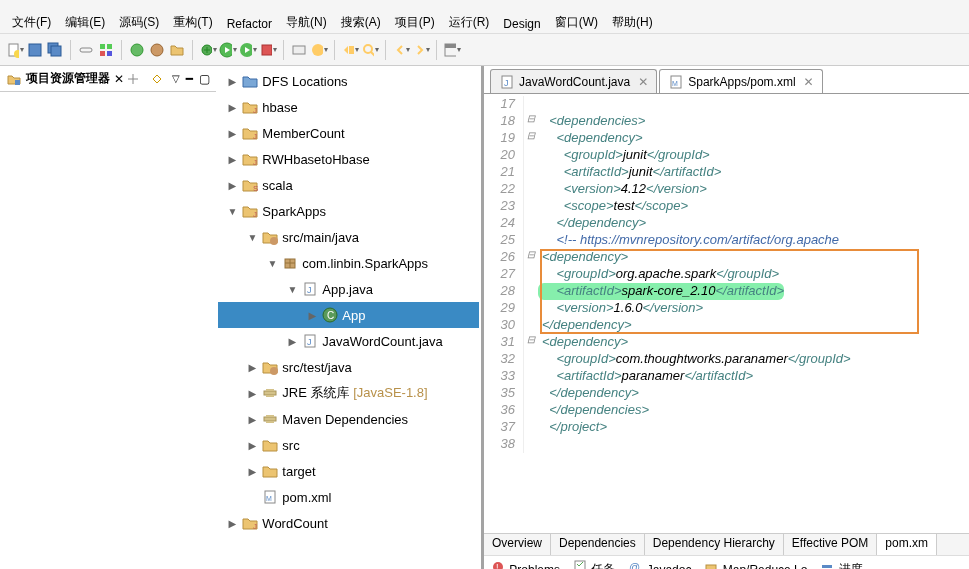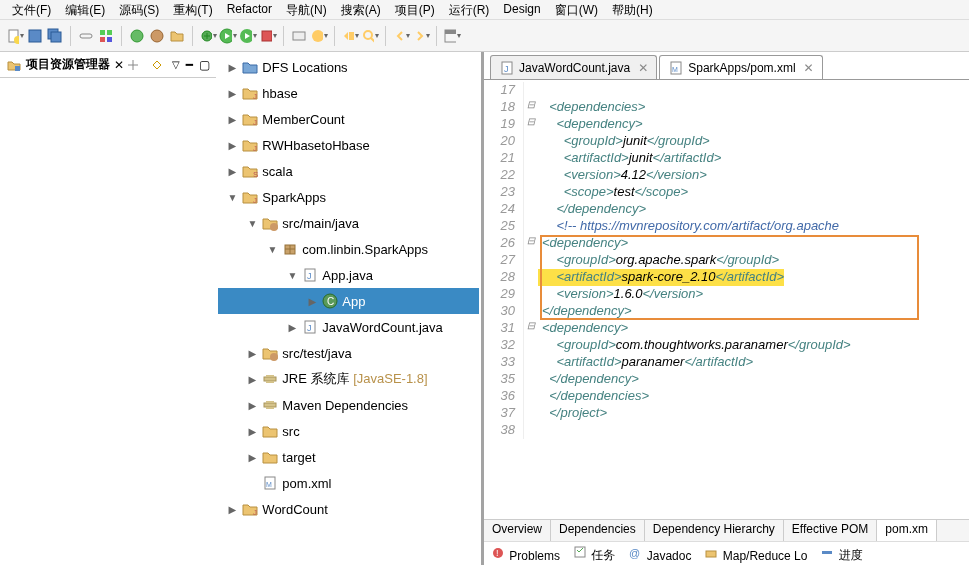--- a/index.html
+++ b/index.html
@@ -1,17 +1,17 @@
 <!DOCTYPE html>
 <html><head>
 <meta charset="utf-8">
 <style>
 * { margin:0; padding:0; box-sizing:border-box; font-family:"Microsoft YaHei",sans-serif; }
 body { background:#fff; font-size:12px; width:969px; height:569px; overflow:hidden; }
-.menubar { height:20px; display:flex; align-items:flex-start; padding:0 6px; background:#f5f5f5; border-bottom:1px solid #ddd; gap:2px; }
+.menubar { height:34px; display:flex; align-items:flex-end; padding:0 6px; background:#f5f5f5; border-bottom:1px solid #ddd; gap:2px; }
 .menubar span { padding:2px 6px; cursor:default; }
 .toolbar { height:32px; display:flex; align-items:center; padding:2px 6px; background:#f5f5f5; border-bottom:1px solid #ccc; gap:2px; }
 .tb-ico { width:18px; height:18px; display:inline-flex; align-items:center; justify-content:center; }
 .sep { width:1px; height:20px; background:#ccc; margin:0 4px; }
 .main { display:flex; height:calc(100% - 56px); }
 .left { width:484px; border-right:3px solid #a3a3a3; display:flex; }
 .right { flex:1; display:flex; flex-direction:column; }
 .view-hdr { height:26px; display:flex; align-items:center; padding:2px 6px; border-bottom:1px solid #ccc; background:#fff; }
 .view-title { font-weight:bold; margin-left:4px; }
 .view-tools { margin-left:auto; display:flex; gap:6px; align-items:center; }
@@ -25,21 +25,21 @@
 .tab { display:flex; align-items:center; height:24px; padding:0 8px; border:1px solid #999; border-bottom:none; background:#f0f0f0; gap:4px; border-radius:3px 3px 0 0; }
 .tab.active { background:#fff; }
 .editor { flex:1; font-family:Consolas,monospace; font-size:13px; overflow:auto; position:relative; padding-top:2px; }
 .line { display:flex; height:17px;font-style:italic; }
 .gut { width:40px; text-align:right; padding-right:8px; color:#999; border-right:1px solid #eee; }
 .fold { width:14px; color:#888; text-align:center; font-size:10px; }
 .code { padding-left:4px; white-space:pre; }
 .tag { color:#458281; }
 .txt { color:#000; }
 .com { color:#4169a8; }
-.hl-line .code { background:#fde047; }
+.hl-line .code { background:#86efac;border-radius:6px; }
 .hl-box { position:absolute; border:2px solid #e88c3a; left:56px; right:50px; top:155px; height:85px; pointer-events:none; }
 .btabs { height:22px; display:flex; border-top:1px solid #ccc; background:#f5f5f5; }
 .btab { padding:2px 8px; border-right:1px solid #ccc; cursor:default; }
 .btab.active { background:#fff; }
 .views { height:24px; display:flex; align-items:center; padding:2px 6px; border-top:1px solid #ddd; gap:12px; }
 .dd::after { content:"▾"; font-size:8px; margin-left:1px; color:#666; }
 .gray { color:#b8914a; }
 </style>
 </head>
 <body>

